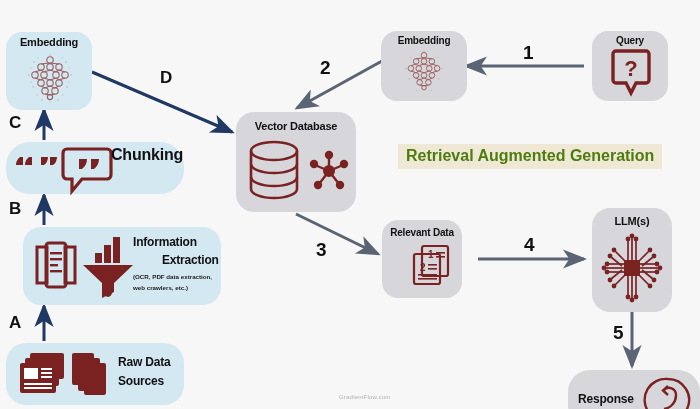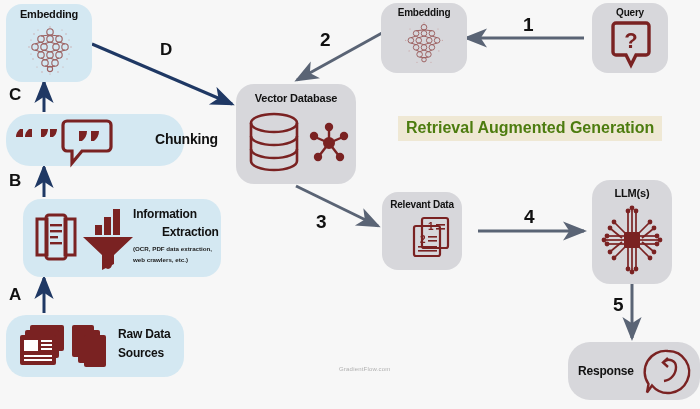--- a/index.html
+++ b/index.html
@@ -3,21 +3,21 @@
 <meta charset="utf-8">
 <style>
   html,body{margin:0;padding:0;}
   body{
     width:700px;height:409px;
     background:#f7f7f7;
     font-family:"Liberation Sans", sans-serif;
     position:relative;
     overflow:hidden;
   }
-  #canvas{position:absolute;inset:0;}
+  #canvas{position:absolute;inset:0;margin-top:28px;}
 
   
   .node{
     position:absolute;
     border-radius:16px;
     box-sizing:border-box;
     display:block;
   }
   .node.blue{background:#d4e8f2;}
   .node.gray{background:#d7d7db;}
@@ -145,21 +145,21 @@
     <svg class="icon" style="left:8px;top:5px;" width="98" height="46" viewBox="0 0 98 46">
       <g fill="#7a2222">
         <path d="M6 10 q-4 3 -4 8 h7 v-8 z M15 10 q-4 3 -4 8 h7 v-8 z"></path>
         <path d="M30 18 q4 -3 4 -8 h-7 v8 z M39 18 q4 -3 4 -8 h-7 v8 z"></path>
       </g>
       <path d="M53 2 h40 a4 4 0 0 1 4 4 v22 a4 4 0 0 1 -4 4 h-25 l-10 12 v-12 h-5 a4 4 0 0 1 -4 -4 v-22 a4 4 0 0 1 4 -4 z" fill="none" stroke="#7a2222" stroke-width="3.2"></path>
       <g fill="#7a2222">
         <path d="M68 22 q5 -4 5 -10 h-8 v10 z M80 22 q5 -4 5 -10 h-8 v10 z"></path>
       </g>
     </svg>
-    <div class="title" style="left:105px;top:17px;font-size:14px;padding-left:44px;">Chunking</div>
+    <div class="title" style="left:105px;top:4px;font-size:16px;">Chunking</div>
   </div>
 
   <div class="node blue" style="left:23px;top:199px;width:198px;height:78px;border-radius:18px;">
     <svg class="icon" style="left:10px;top:12px;" width="46" height="52" viewBox="0 0 46 52">
       <g fill="none" stroke="#7a2222" stroke-width="3">
         <path d="M4 8 h10 v36 h-10 z"></path>
         <path d="M32 8 h10 v36 h-10 z"></path>
         <rect x="13" y="4" width="20" height="44" rx="3"></rect>
       </g>
       <g fill="#7a2222">

